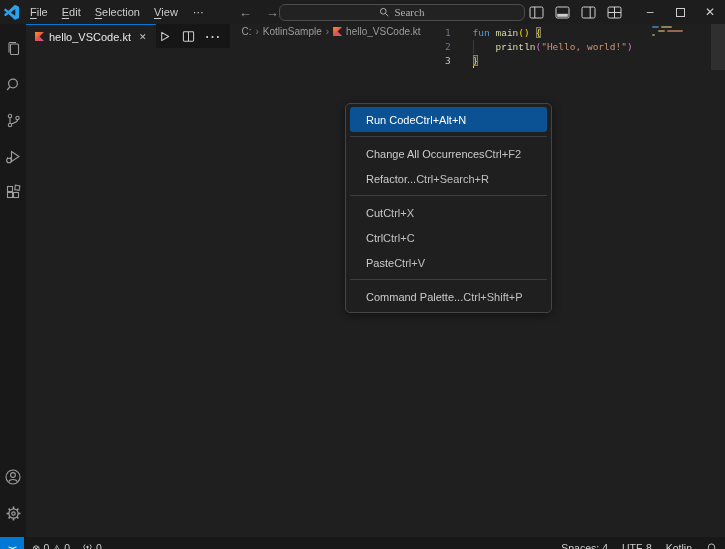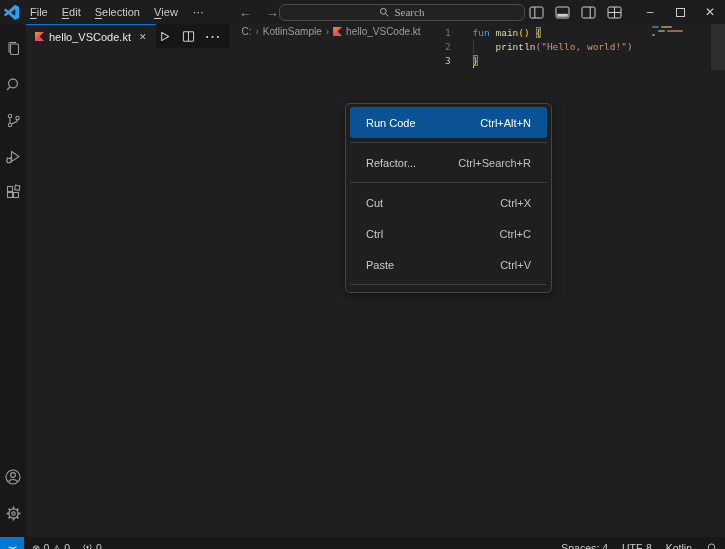--- a/index.html
+++ b/index.html
@@ -69,22 +69,22 @@
     display:flex;align-items:center;font-size:10.5px;color:#cccccc;}
   .remote{width:24px;height:22px;background:#0078d4;color:#ffffff;display:flex;align-items:center;
     justify-content:center;font-size:8px;font-weight:bold;letter-spacing:-1px;}
   .sb-group{display:flex;align-items:center;gap:3px;margin-left:8px;}
   .sb-right{margin-left:auto;display:flex;align-items:center;gap:14px;padding-right:8px;}
   .sb-ic{font-size:10px;}
   
   .context-menu{position:absolute;left:345px;top:103px;width:207px;background:#1f1f1f;
     border:1px solid #454545;border-radius:5px;box-shadow:0 2px 10px rgba(0,0,0,.45);
     padding:3px 0;font-size:11px;color:#cccccc;z-index:20;}
-  .cm-item{height:31px;margin:0 4px;padding:0 16px;border-radius:3px;
-    display:flex;align-items:center;justify-content:space-between;cursor:default;}
+  .cm-item{height:25px;margin:0 4px;padding:0 16px;border-radius:3px;
+    display:flex;align-items:center;cursor:default;}
   .cm-item.selected{background:#0a5294;color:#ffffff;}
   .cm-item.selected .cm-short{color:#ffffff;}
   .cm-short{color:#c0c0c0;}
   .cm-sep{height:0;border-top:1px solid #3c3c3c;margin:4px 4px;}
   svg{display:block;}
 </style>
 </head>
 <body>
 
 <div class="window">
@@ -264,37 +264,45 @@
     </div>
   </div>
 
   <div class="context-menu" id="context-menu">
       <div class="cm-item selected">
         <span>Run Code</span>
         <span class="cm-short">Ctrl+Alt+N</span>
       </div>
       <div class="cm-sep"></div>
       <div class="cm-item">
+        <span>Change All Occurrences</span>
+        <span class="cm-short">Ctrl+F2</span>
+      </div>
+      <div class="cm-item">
         <span>Refactor...</span>
         <span class="cm-short">Ctrl+Search+R</span>
       </div>
       <div class="cm-sep"></div>
       <div class="cm-item">
         <span>Cut</span>
         <span class="cm-short">Ctrl+X</span>
       </div>
       <div class="cm-item">
         <span>Ctrl</span>
         <span class="cm-short">Ctrl+C</span>
       </div>
       <div class="cm-item">
         <span>Paste</span>
         <span class="cm-short">Ctrl+V</span>
       </div>
       <div class="cm-sep"></div>
+      <div class="cm-item">
+        <span>Command Palette...</span>
+        <span class="cm-short">Ctrl+Shift+P</span>
+      </div>
     </div>
 
   <div class="statusbar">
     <div class="remote">&gt;&lt;</div>
     <div class="sb-group">
       <span class="sb-ic">⊗</span>
       <span>0</span>
       <span class="sb-ic">⚠</span>
       <span>0</span>
     </div>

